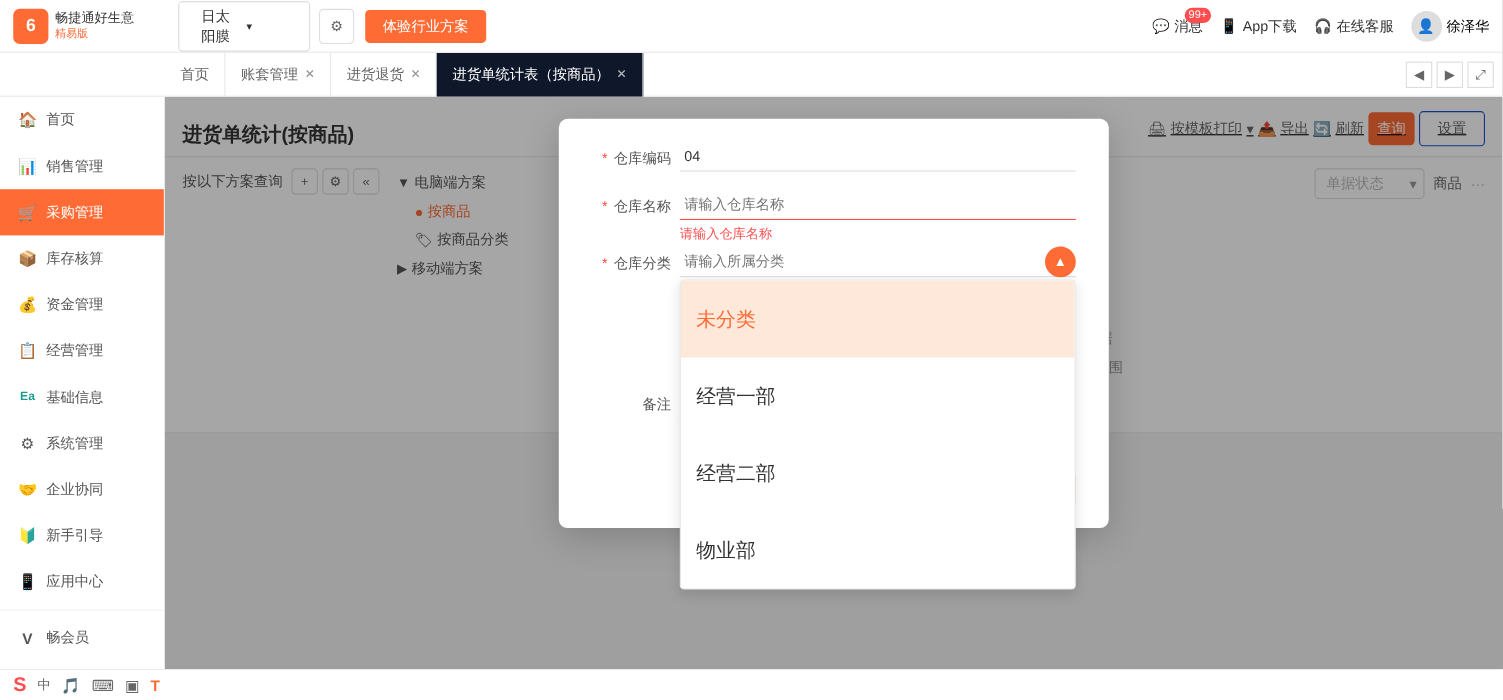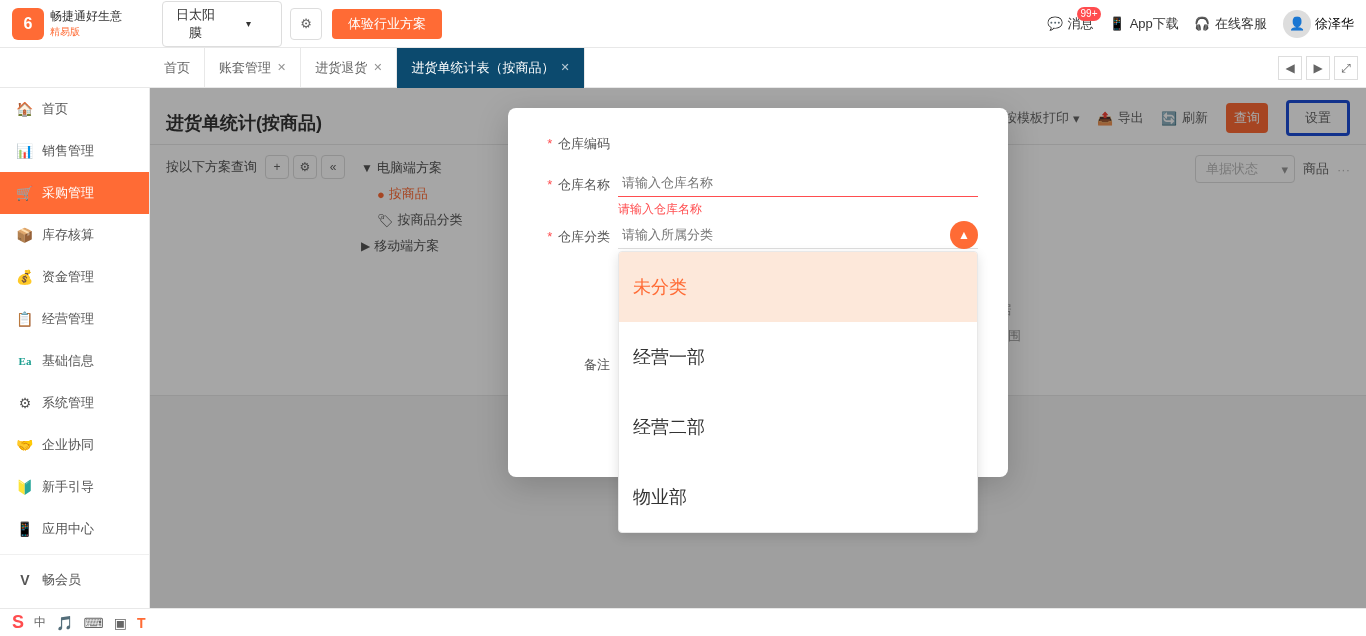--- a/index.html
+++ b/index.html
@@ -35,25 +35,24 @@
       font-size: 16px;
       margin-right: 6px;
     }
     .logo-text { font-size: 12px; color: #333; line-height: 1.3; }
     .logo-badge { font-size: 10px; color: #ff6b35; }
     .store-selector {
       display: flex;
       align-items: center;
       border: 1px solid #ddd;
       border-radius: 4px;
-      padding: 4px 8px;
+      padding: 4px 20px;
       cursor: pointer;
       margin-right: 8px;
       min-width: 120px;
-      text-align: center;
     }
     .store-selector span { flex: 1; color: #333; }
     .dropdown-arrow { color: #999; font-size: 10px; margin-left: 4px; }
     .header-gear {
       width: 32px;
       height: 32px;
       border: 1px solid #ddd;
       border-radius: 4px;
       display: flex;
       align-items: center;
@@ -129,21 +128,21 @@
       display: flex;
       align-items: center;
       padding: 0 14px;
       cursor: pointer;
       color: #666;
       font-size: 13px;
       border-right: 1px solid #e8e8e8;
       position: relative;
     }
     .tab-item.active {
-      background: #0c4a6e;
+      background: #0f172a;
       color: white;
     }
     .tab-close {
       margin-left: 6px;
       font-size: 11px;
       color: inherit;
       opacity: 0.7;
     }
     .tab-controls {
       margin-left: auto;
@@ -219,21 +218,22 @@
     }
     .page-title {
       font-size: 18px;
       font-weight: bold;
       color: #333;
       margin-top: 10px;
     }
     .page-actions {
       display: flex;
       align-items: center;
-      gap: 18px;
+      gap: 4px;
+      text-decoration: underline;
     }
     .action-btn {
       display: flex;
       align-items: center;
       gap: 4px;
       color: #666;
       cursor: pointer;
       font-size: 13px;
     }
     .query-btn {
@@ -241,21 +241,21 @@
       color: white;
       border: none;
       border-radius: 4px;
       padding: 6px 8px;
       cursor: pointer;
       font-size: 13px;
     }
     .set-btn {
       background: white;
       color: #666;
-      border: 3px solid #1d4ed8;
+      border: 1px solid #1d4ed8;
       border-radius: 4px;
       padding: 6px 16px;
       cursor: pointer;
       font-size: 13px;
     }
 
     
     .filter-area {
       background: #fff;
       padding: 10px 16px;
@@ -581,21 +581,21 @@
     </div>
     <div class="sidebar-item">
       <span class="sidebar-icon">💰</span>
       <span>资金管理</span>
     </div>
     <div class="sidebar-item">
       <span class="sidebar-icon">📋</span>
       <span>经营管理</span>
     </div>
     <div class="sidebar-item">
-      <span class="sidebar-icon" style="font-size:11px;font-weight:bold;color:#1a9e8f;font-family:Liberation Serif, serif;">Ea</span>
+      <span class="sidebar-icon" style="font-size:11px;font-weight:bold;color:#1a9e8f;">Ea</span>
       <span>基础信息</span>
     </div>
     <div class="sidebar-item">
       <span class="sidebar-icon">⚙</span>
       <span>系统管理</span>
     </div>
     <div class="sidebar-item">
       <span class="sidebar-icon">🤝</span>
       <span>企业协同</span>
     </div>
@@ -693,20 +693,21 @@
 
     <div class="overlay">
       <div class="dialog">
         <div class="dialog-body">
 
           <div class="form-row">
             <div class="form-label">
               <span class="required-mark">*</span>
               <span>仓库编码</span>
             </div>
+            <input class="form-input" type="text" value="04" style="">
           </div>
 
           <div class="form-row" style="margin-bottom:24px;">
             <div class="form-label">
               <span class="required-mark">*</span>
               <span>仓库名称</span>
             </div>
             <input class="form-input error" type="text" placeholder="请输入仓库名称" style="">
             <div class="error-hint">请输入仓库名称</div>
           </div>

